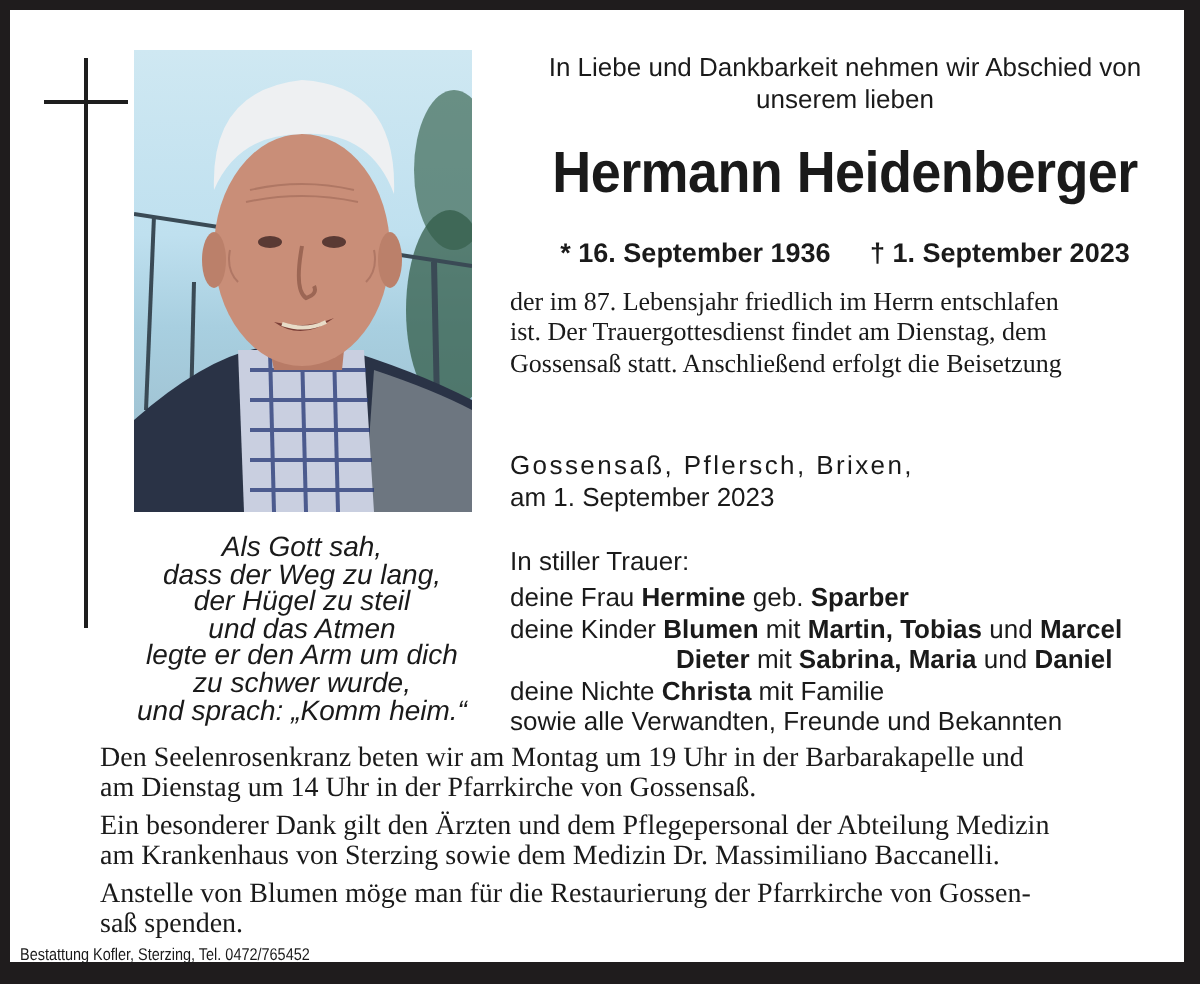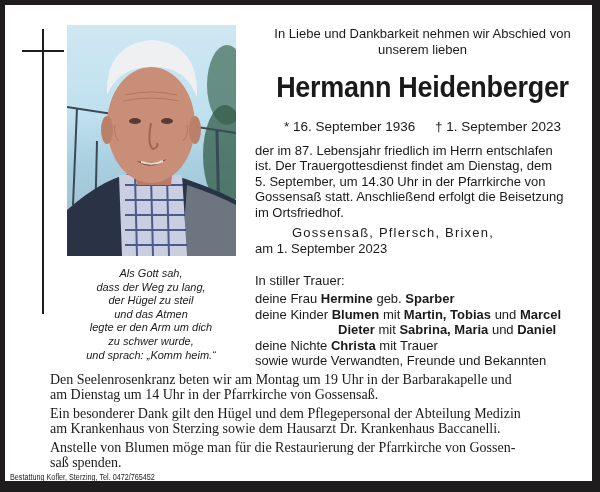--- a/index.html
+++ b/index.html
@@ -3,30 +3,30 @@
 <meta charset="utf-8">
 <style>
   html, body { margin: 0; padding: 0; }
   body { width: 600px; height: 492px; background: #1f1c1d; position: relative; overflow: hidden; font-family: "Liberation Sans", sans-serif; color: #1a1a1a; }
   .card { position: absolute; left: 5px; top: 5px; width: 587px; height: 476px; background: #ffffff; }
   .cross-v { position: absolute; left: 37px; top: 24px; width: 2px; height: 285px; background: #1e1e1e; }
   .cross-h { position: absolute; left: 17px; top: 45px; width: 42px; height: 2px; background: #1e1e1e; }
   .photo { position: absolute; left: 62px; top: 20px; width: 169px; height: 231px; overflow: hidden;
     background: linear-gradient(180deg, #cfe8f2 0%, #bfe0ef 40%, #a8cfe0 60%, #9ab9c8 100%); }
   .photo svg { display: block; }
-  .poem { position: absolute; left: 56px; top: 262px; width: 180px; text-align: center; font-style: italic; font-size: 11px; line-height: 13.6px; color: #1a1a1a; }
+  .poem { position: absolute; left: 56px; top: 262px; width: 180px; text-align: center; font-style: italic; font-size: 14px; line-height: 13.6px; color: #1a1a1a; }
   .poem div { white-space: nowrap; }
   .intro { position: absolute; left: 250px; top: 21px; width: 335px; font-size: 13px; line-height: 15.5px; text-align: center; }
   .name { position: absolute; left: 250px; top: 66px; width: 335px; text-align: center; font-size: 29px; font-weight: bold; letter-spacing: -0.3px; white-space: nowrap; transform: scaleX(0.93); transform-origin: center; }
-  .dates { position: absolute; left: 250px; top: 114px; width: 335px; text-align: center; font-weight: normal; font-size: 13.5px; white-space: nowrap; }
+  .dates { position: absolute; left: 250px; top: 114px; width: 335px; text-align: center; font-weight: bold; font-size: 13.5px; white-space: nowrap; }
   .dates span { display: inline-block; margin: 0 8px; }
-  .body-text { position: absolute; left: 250px; top: 138px; width: 335px; font-size: 13px; line-height: 15.4px; text-align: justify; }
+  .body-text { position: absolute; left: 250px; top: 138px; width: 335px; font-size: 13px; line-height: 15.4px; text-align: justify; font-family: Liberation Serif, serif; }
   .body-text div { white-space: nowrap; }
   .place { position: absolute; left: 250px; top: 220px; font-size: 13px; line-height: 15.5px; }
-  .place .spaced { letter-spacing: 1.2px; margin-left: 37px; }
+  .place .spaced { letter-spacing: 1.2px; }
   .mourn { position: absolute; left: 250px; top: 268px; font-size: 13px; line-height: 15.4px; }
   .mourn .lead { margin-bottom: 3px; }
   .mourn div { white-space: nowrap; }
   .mourn b { font-weight: bold; margin-top: 20px; }
   .mourn .indent { padding-left: 83px; }
   .footer-text { position: absolute; left: 45px; top: 367px; width: 525px; font-size: 14px; line-height: 15px; font-family: Liberation Serif, serif; }
   .footer-text p { margin: 0 0 4px 0; }
   .undertaker { position: absolute; left: 5px; top: 467px; font-size: 8.5px; color: #1a1a1a; transform: scaleX(0.85); transform-origin: left; white-space: nowrap; }
 </style>
 </head>
@@ -106,47 +106,45 @@
   <div class="name">Hermann Heidenberger</div>
 
   <div class="dates">
     <span>* 16. September 1936</span>
     <span>† 1. September 2023</span>
   </div>
 
   <div class="body-text">
     <div>der im 87. Lebensjahr friedlich im Herrn entschlafen</div>
     <div>ist. Der Trauergottesdienst findet am Dienstag, dem</div>
-    <div>5. September, um 14.30 Uhr in der Pfarrkirche von</div>
     <div>Gossensaß statt. Anschließend erfolgt die Beisetzung</div>
-    <div>im Ortsfriedhof.</div>
   </div>
 
   <div class="place">
     <div class="spaced">Gossensaß, Pflersch, Brixen,</div>
     <div>am 1. September 2023</div>
   </div>
 
   <div class="mourn">
     <div class="lead">In stiller Trauer:</div>
     <div><span>deine Frau </span><b>Hermine</b><span> geb. </span><b>Sparber</b></div>
     <div><span>deine Kinder </span><b>Blumen</b><span> mit </span><b>Martin, Tobias</b><span> und </span><b>Marcel</b></div>
     <div class="indent"><b>Dieter</b><span> mit </span><b>Sabrina, Maria</b><span> und </span><b>Daniel</b></div>
-    <div><span>deine Nichte </span><b>Christa</b><span> mit Trauer</span></div>
-    <div>sowie wurde Verwandten, Freunde und Bekannten</div>
+    <div><span>deine Nichte </span><b>Christa</b><span> mit Familie</span></div>
+    <div>sowie alle Verwandten, Freunde und Bekannten</div>
   </div>
 
   <div class="footer-text">
     <p>
       <span style="display:block">Den Seelenrosenkranz beten wir am Montag um 19 Uhr in der Barbarakapelle und</span>
       <span style="display:block">am Dienstag um 14 Uhr in der Pfarrkirche von Gossensaß.</span>
     </p>
     <p>
-      <span style="display:block">Ein besonderer Dank gilt den Hügel und dem Pflegepersonal der Abteilung Medizin</span>
-      <span style="display:block">am Krankenhaus von Sterzing sowie dem Hausarzt Dr. Krankenhaus Baccanelli.</span>
+      <span style="display:block">Ein besonderer Dank gilt den Ärzten und dem Pflegepersonal der Abteilung Medizin</span>
+      <span style="display:block">am Krankenhaus von Sterzing sowie dem Medizin Dr. Massimiliano Baccanelli.</span>
     </p>
     <p>
       <span style="display:block">Anstelle von Blumen möge man für die Restaurierung der Pfarrkirche von Gossen-</span>
       <span style="display:block">saß spenden.</span>
     </p>
   </div>
 
   <div class="undertaker">Bestattung Kofler, Sterzing, Tel. 0472/765452</div>
 </div>
 

